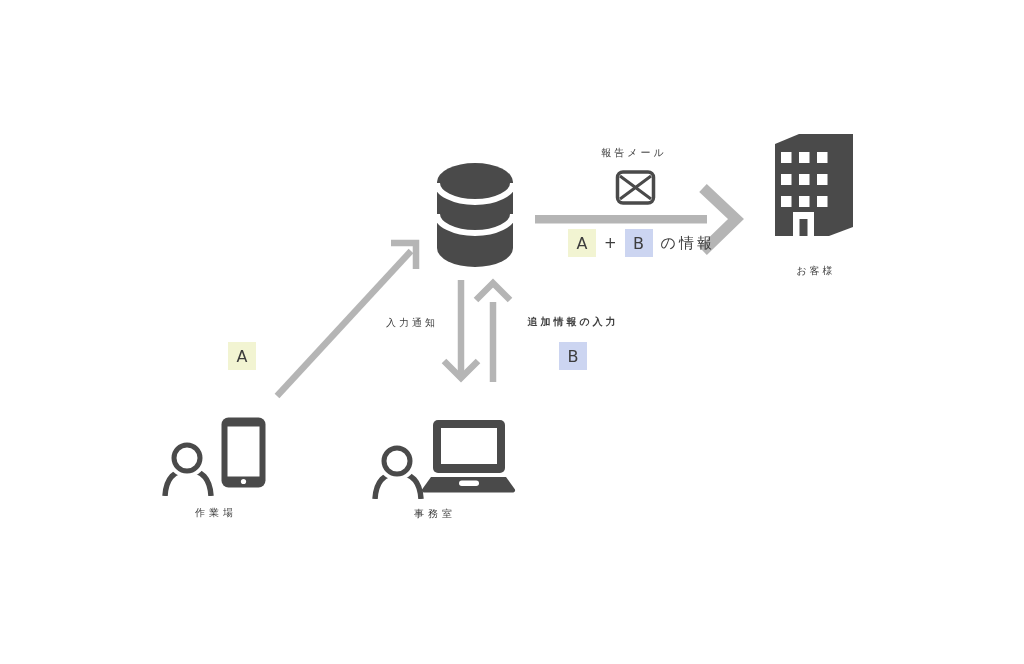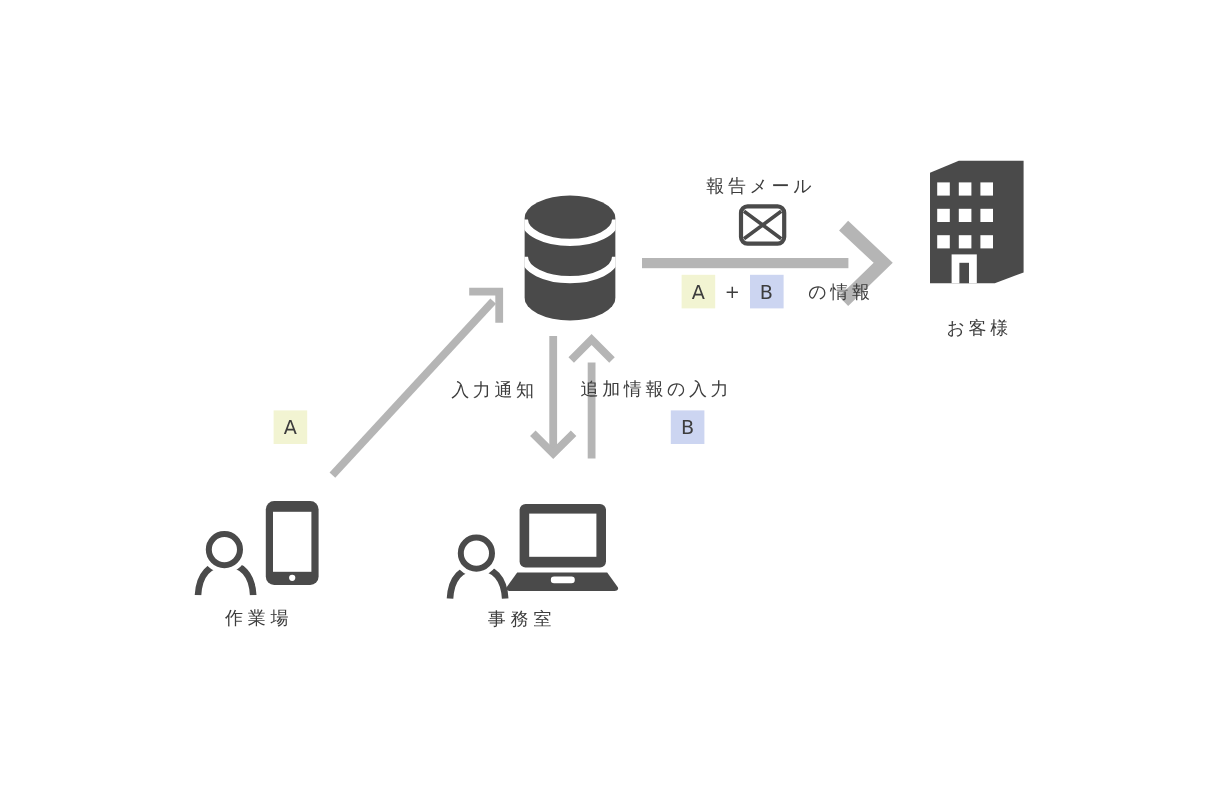--- a/index.html
+++ b/index.html
@@ -2,30 +2,30 @@
 <html><head>
 <meta charset="utf-8">
 <style>
   html,body{margin:0;padding:0;background:#fff;}
   #stage{
     position:relative;width:1024px;height:664px;background:#ffffff;overflow:hidden;
     font-family:"DejaVu Sans","Liberation Sans",sans-serif;color:#3d3d3d;
   }
   .abs{position:absolute;}
   .jp-label{
-    font-size:15px;letter-spacing:3px;color:#3d3d3d;text-align:center;white-space:nowrap;
+    font-size:10px;letter-spacing:3px;color:#3d3d3d;text-align:center;white-space:nowrap;
   }
   .badge{
     width:28px;height:28px;display:flex;align-items:center;justify-content:center;
     font-size:16px;color:#3d3d3d;
   }
   .badge-a{background:#f2f4d2;}
   .badge-b{background:#ccd5f1;}
   .info-row{display:flex;align-items:center;gap:8px;font-size:15px;}
-  .info-row .suffix{letter-spacing:3px;margin-left:13px;}
+  .info-row .suffix{letter-spacing:3px;}
   svg{display:block;}
 </style>
 </head>
 <body>
 
 <div id="stage">
 
   <svg class="abs" style="left:437px;top:162px;" width="76" height="106" viewBox="0 0 76 106">
     <path d="M0,20 A38,19 0 0 1 76,20 L76,86 A38,19 0 0 1 0,86 Z" fill="#4a4a4a"></path>
     <path d="M0,21 A38,19 0 0 0 76,21" fill="none" stroke="#ffffff" stroke-width="6"></path>
@@ -77,21 +77,21 @@
     <path d="M23,4 L23,100" fill="none" stroke="#b5b5b5" stroke-width="6.5"></path>
     <path d="M6,85 L23,102 L40,85" fill="none" stroke="#b5b5b5" stroke-width="6.5"></path>
     <path d="M55,106 L55,26" fill="none" stroke="#b5b5b5" stroke-width="6.5"></path>
     <path d="M38,24 L55,7 L72,24" fill="none" stroke="#b5b5b5" stroke-width="6.5"></path>
   </svg>
 
   <div class="abs badge badge-a" style="left:228px;top:342px;">A</div>
 
   <div class="abs jp-label" style="left:352px;top:316px;width:120px;">入力通知</div>
 
-  <div class="abs jp-label" style="left:467px;top:315px;width:160px;">追加情報の入力</div>
+  <div class="abs jp-label" style="left:493px;top:315px;width:160px;font-weight:bold;">追加情報の入力</div>
   <div class="abs badge badge-b" style="left:559px;top:342px;">B</div>
 
   <svg class="abs" style="left:160px;top:438px;" width="56" height="58" viewBox="0 0 56 58">
     <path d="M5,58 C6,40 15,32 28,32 C41,32 50,40 51,58" fill="none" stroke="#4a4a4a" stroke-width="5.5"></path>
     <circle cx="27" cy="20" r="17" fill="none" stroke="#ffffff" stroke-width="5"></circle>
     <circle cx="27" cy="20" r="13" fill="#ffffff" stroke="#4a4a4a" stroke-width="5"></circle>
   </svg>
   <svg class="abs" style="left:220px;top:416px;" width="47" height="73" viewBox="0 0 47 73">
     <rect x="1.5" y="1.5" width="44" height="70" rx="7" fill="#4a4a4a"></rect>
     <rect x="7.5" y="10.5" width="32" height="50" fill="#ffffff"></rect>

